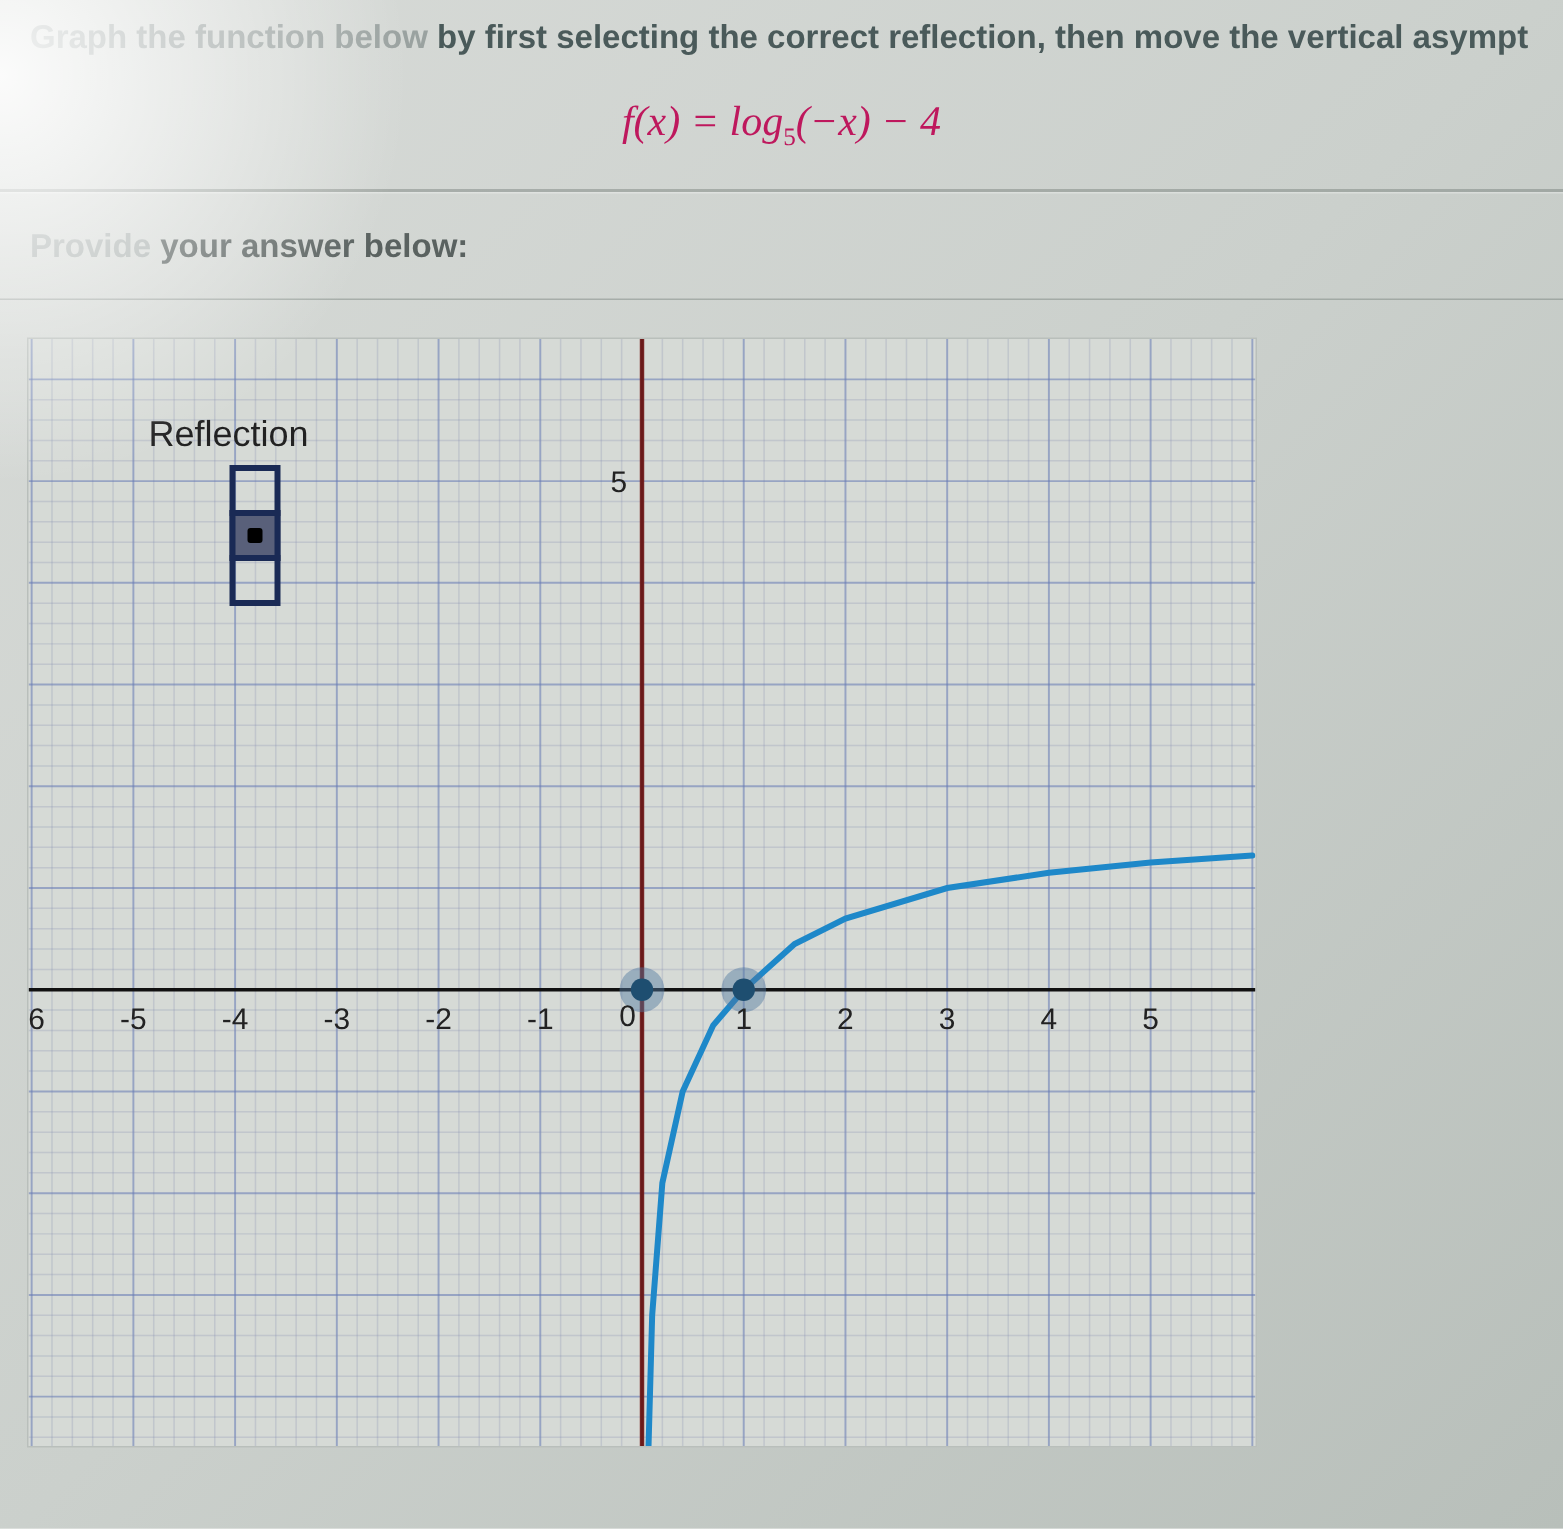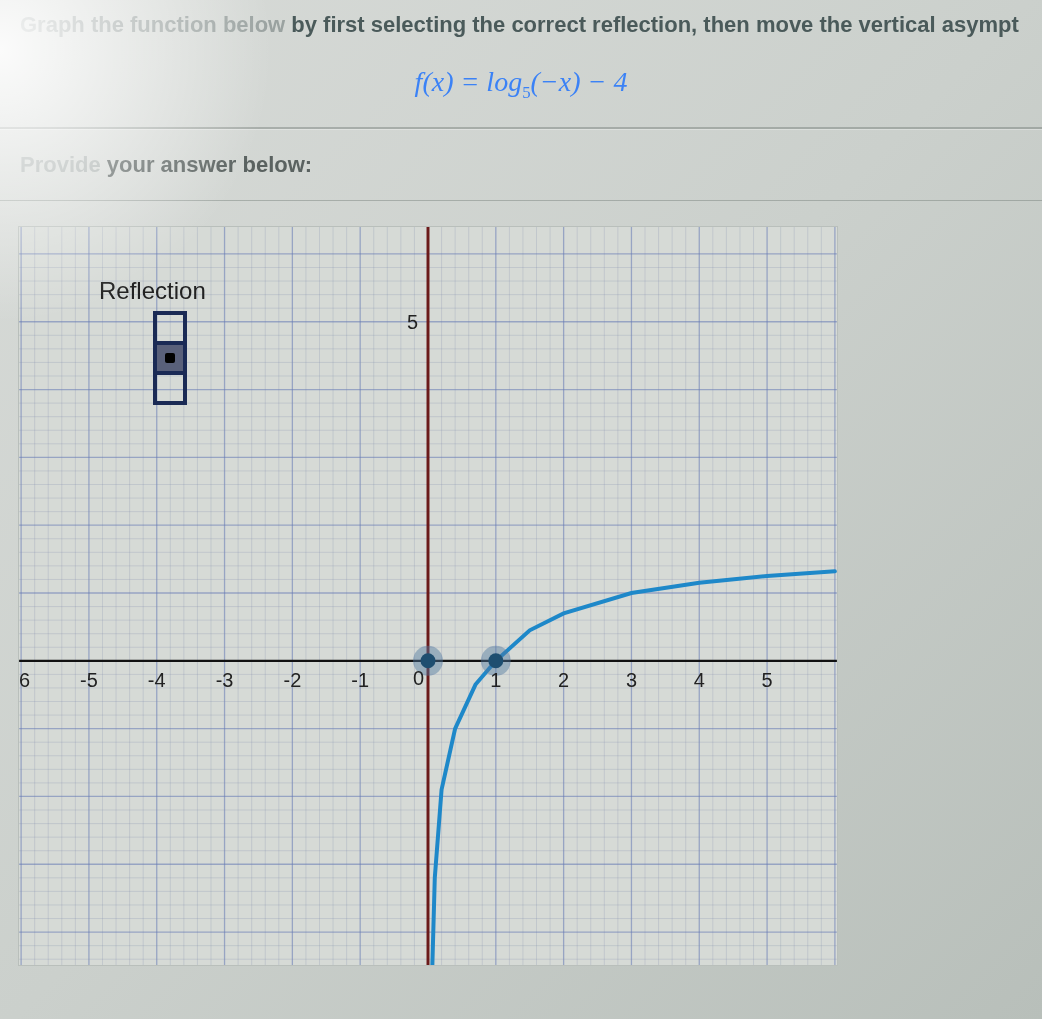--- a/index.html
+++ b/index.html
@@ -25,21 +25,21 @@
     font-weight: 600;
     color: #4a5a5a;
     line-height: 1.4;
   }
   .instruction .faded { color: #9aa2a0; }
   .formula-row {
     text-align: center;
     font-family: "Times New Roman", serif;
     font-size: 28px;
     font-style: italic;
-    color: #3b82f6;
+    color: #be185d;
     padding: 10px 0 25px 0;
   }
   .formula-row sub { font-size: 0.6em; font-style: normal; }
   .divider-a {
     border: none;
     border-top: 2px solid rgba(90,100,95,0.35);
     border-bottom: 1px solid rgba(255,255,255,0.3);
   }
   .answer-prompt {
     padding: 22px 20px;

